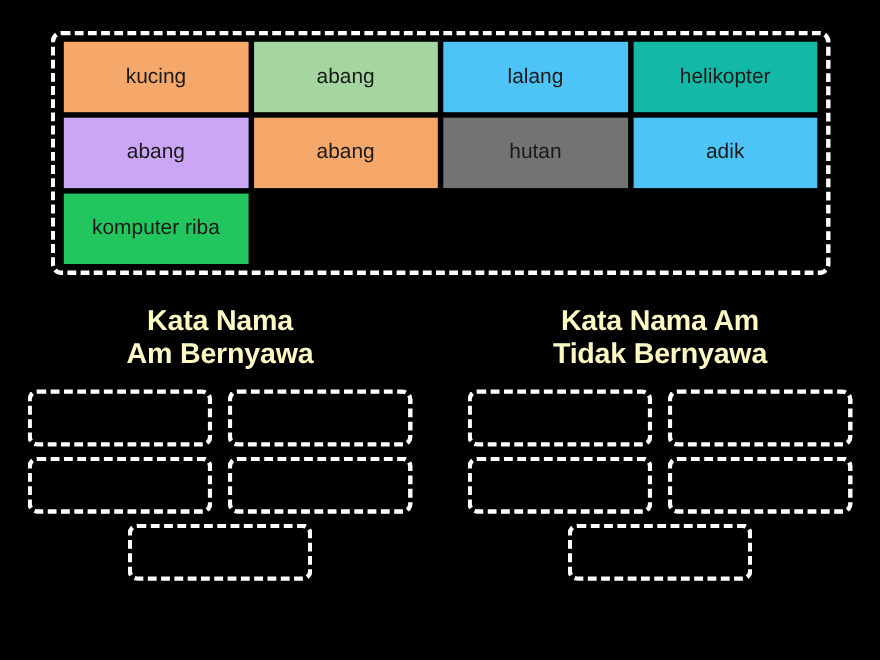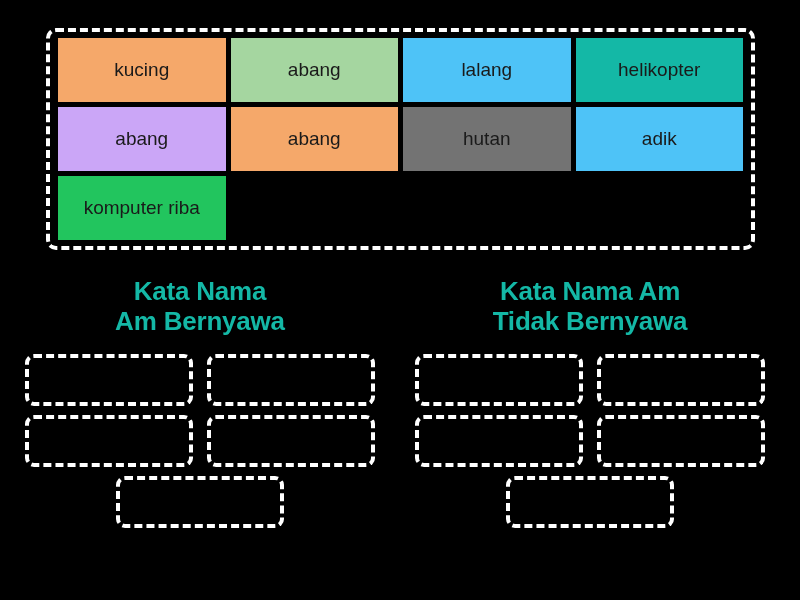--- a/index.html
+++ b/index.html
@@ -55,24 +55,24 @@
     cursor: default;
   }
 
   
   .category {
     position: absolute;
     top: 276px;
     width: 390px;
   }
   #category-left  { left: 5px; }
-  #category-right { left: 395px; }
+  #category-right { left: 405px; }
 
   .category-title {
-    color: #14b8a6;
+    color: #fef9c3;
     font-size: 26px;
     font-weight: bold;
     line-height: 1.16;
     text-align: center;
     white-space: pre-line;
     margin: 0 0 18px 0;
     letter-spacing: -0.2px;
   }
 
   .dropzone-rows {

